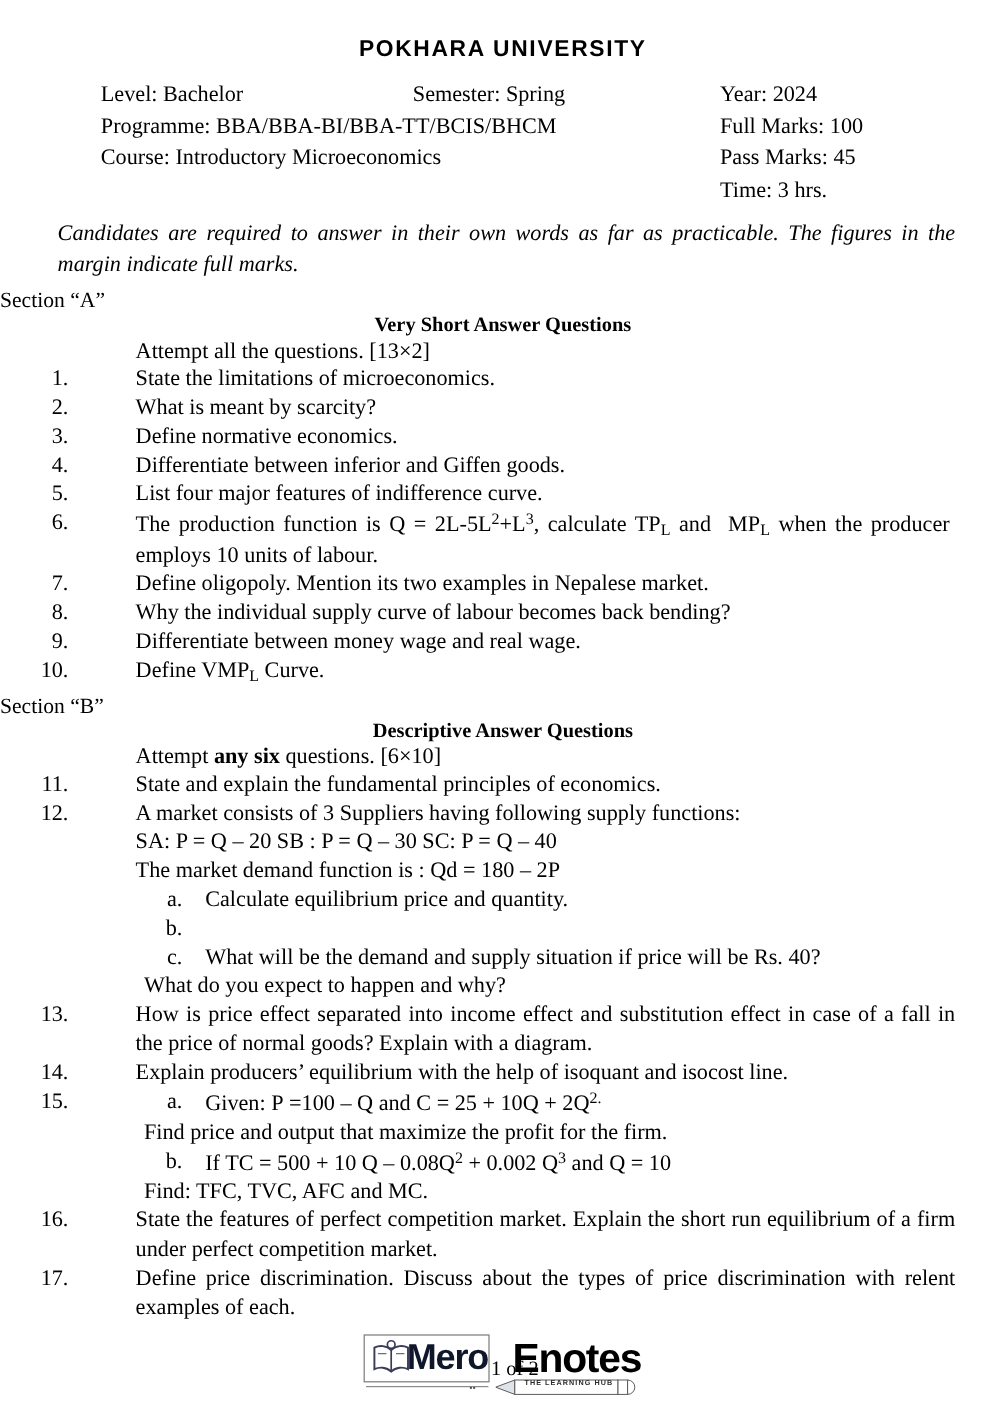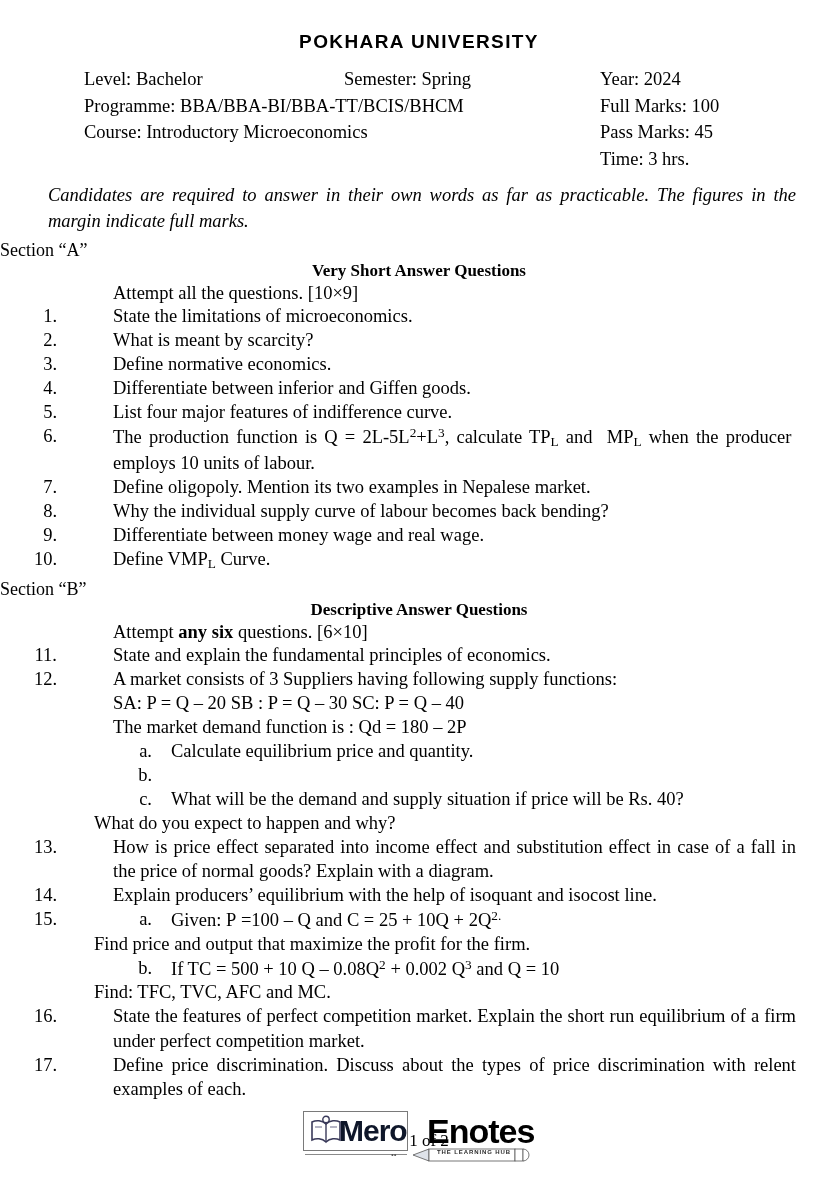--- a/index.html
+++ b/index.html
@@ -133,21 +133,21 @@
     text-align: right;
   }
   .sub-body {
     flex: 1;
     padding-left: 19px;
     padding-right: 42px;
   }
   .sub-cont {
     font-size: 18.5px;
     line-height: 1.30;
-    padding-left: 94px;
+    padding-left: 120px;
     padding-right: 42px;
   }
 
   sub { font-size: 0.72em; vertical-align: -0.26em; }
   sup { font-size: 0.72em; vertical-align: 0.42em; }
 
   
   .logo-wrap {
     margin-top: 8px;
     display: flex;
@@ -264,21 +264,21 @@
     <div class="meta-row">
       <div style="width:516px;flex:none;"></div>
       <div class="meta-right">Time: 3 hrs.</div>
     </div>
   </div>
 
   <div class="instruction">Candidates are required to answer in their own words as far as practicable. The figures in the margin indicate full marks.</div>
 
   <div class="section-label">Section “A”</div>
   <div class="section-sub">Very Short Answer Questions</div>
-  <div class="attempt">Attempt all the questions. [10×9]</div>
+  <div class="attempt">Attempt all the questions. [13×2]</div>
 
   <div class="qlist">
 
     <div class="q">
       <div class="q-num">1.</div>
       <div class="q-body nojust">State the limitations of microeconomics.</div>
     </div>
     <div class="q">
       <div class="q-num">2.</div>
       <div class="q-body nojust">What is meant by scarcity?</div>

